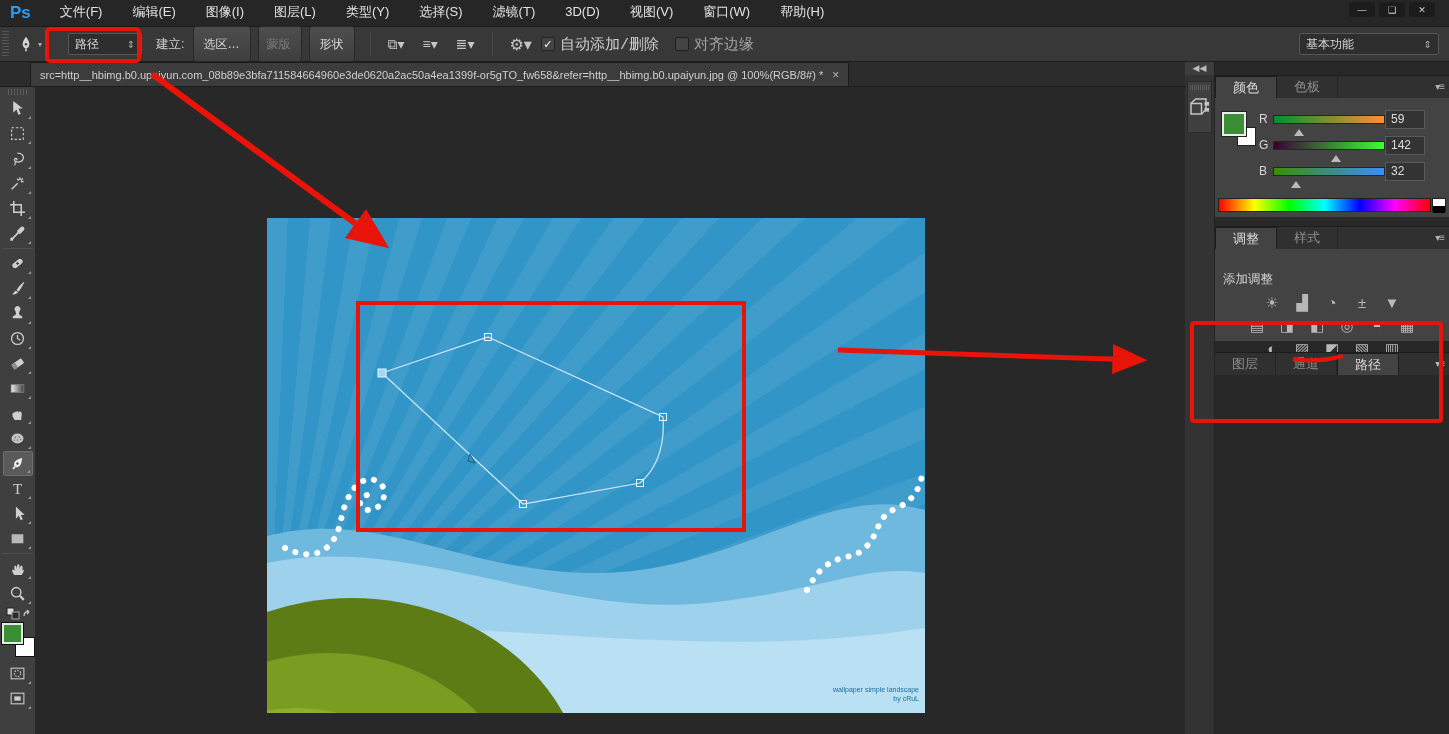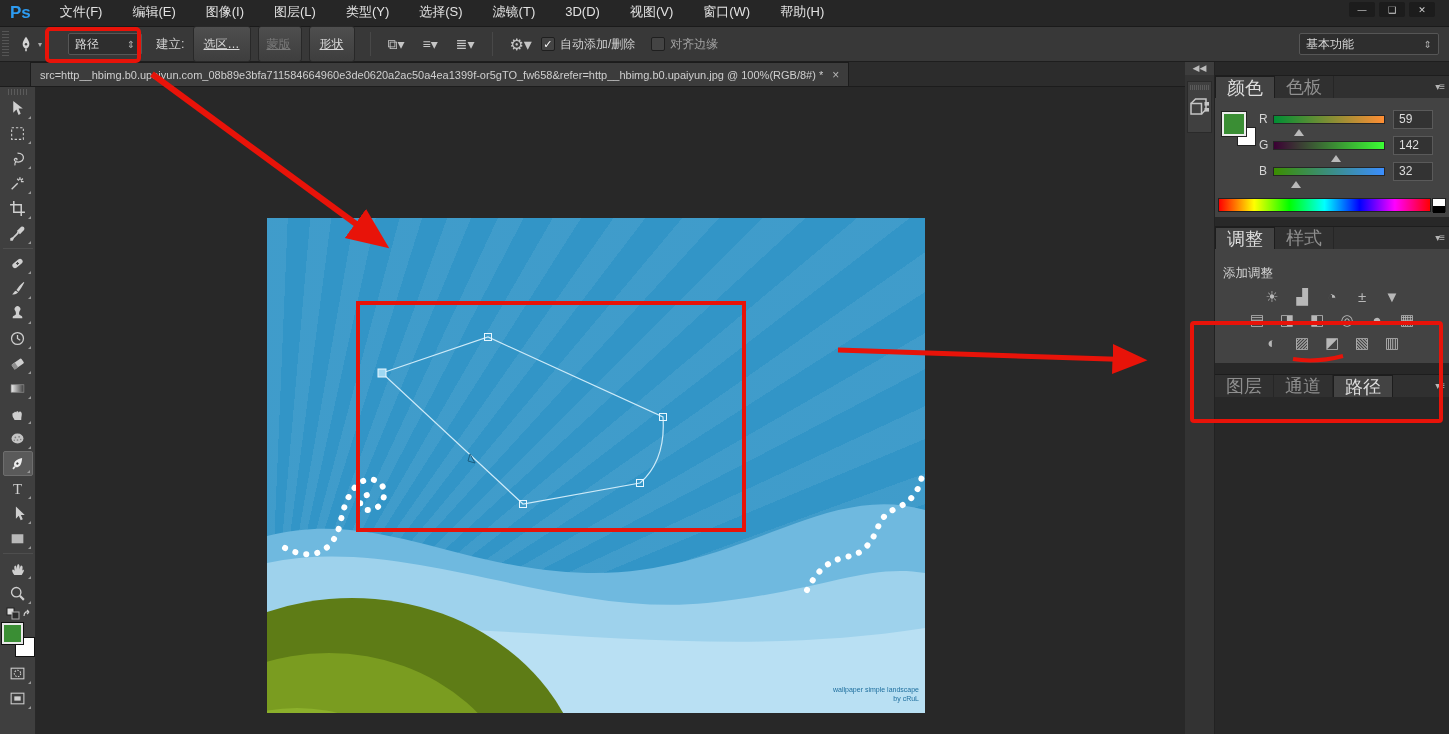--- a/index.html
+++ b/index.html
@@ -21,27 +21,27 @@
   .grip-v { width:7px; height:26px; margin:0 4px 0 2px;
     background:repeating-linear-gradient(to bottom,#555 0 1px,transparent 1px 3px); }
   .opt-sep { width:1px; height:24px; background:#2a2a2a; margin:0 8px; border-right:1px solid #484848; }
   .tool-preset { display:flex; align-items:center; gap:3px; padding:2px 4px; }
   .dropdown { background:#2e2e2e; border:1px solid #565656; border-radius:2px; height:22px;
     display:flex; align-items:center; justify-content:space-between; padding:0 6px; font-size:12px; color:#d8d8d8; }
   #mode-dropdown { width:74px; margin-left:22px; }
   .spin { font-size:10px; color:#aaa; }
   .opt-label { font-size:12.5px; margin:0 8px 0 14px; color:#d0d0d0; }
   .opt-btn { background:linear-gradient(#4e4e4e,#3e3e3e); border:1px solid #282828; border-radius:3px;
-    height:36px; padding:0 10px; font-size:12px; color:#d8d8d8; display:flex; align-items:center; margin-right:7px;text-decoration:underline; }
+    height:36px; padding:0 10px; font-size:12px; color:#d8d8d8; display:flex; align-items:center; margin-right:7px; }
   .opt-btn.disabled { color:#7b7b7b;padding-left:8px; }
   .icon-btn { font-size:14px; color:#c5c5c5; padding:0 9px; }
   .checkbox { width:14px; height:14px; background:#444; border:1px solid #1f1f1f; border-radius:2px;
     display:inline-flex; align-items:center; justify-content:center; font-size:11px; color:#fff; margin-right:5px; }
   .checkbox.empty { color:transparent; }
-  .chk-label { font-size:12px; margin-right:16px; }
+  .chk-label { font-size:15px; margin-right:16px;font-family:Liberation Mono, monospace; }
   .chk-label.dim { color:#a3a3a3; }
   #workspace-btn { position:absolute; right:10px; top:6px; width:140px; }
 
   
   #tabbar { position:absolute; left:0; top:62px; width:1185px; height:25px; background:#2c2c2c;
     border-bottom:1px solid #1c1c1c; display:flex; align-items:flex-end; }
   #doc-tab { margin-left:30px; height:24px; background:#3c3c3c; border:1px solid #1c1c1c; border-bottom:none;
     display:flex; align-items:center; padding:0 9px; color:#cfcfcf; font-size:11px; max-width:930px; white-space:nowrap; }
   #doc-tab .close { margin-left:9px; color:#b5b5b5; font-size:12px; }
 
@@ -74,46 +74,46 @@
     border-right:1px solid #222; }
   #collapse-btn { width:100%; height:13px; color:#bbb; font-size:9px; text-align:center; line-height:13px; background:#3d3d3d; }
   #mini-panel { margin:6px 2px; background:#404040; border:1px solid #2a2a2a; height:52px; padding-top:3px; }
   #mini-panel .grip-h { width:20px; height:5px; margin:0 auto 6px;
     background:repeating-linear-gradient(to right,#5b5b5b 0 1px,transparent 1px 2px); }
 
   
   #panels { position:absolute; left:1215px; top:62px; width:234px; height:672px; background:#282828; }
   .panel-tabs { height:23px; background:#303030; display:flex; align-items:flex-end; position:relative;
     border-top:1px solid #1d1d1d; }
-  .ptab { height:22px; padding:0 11px; font-size:18px; color:#8f8f8f; display:flex; align-items:center;
+  .ptab { height:22px; padding:0 17px; font-size:13px; color:#8f8f8f; display:flex; align-items:center;
     border-right:1px solid #262626; }
   .ptab.active { background:#434343; color:#dedede; border:1px solid #1d1d1d; border-bottom:none; }
   .panel-menu { position:absolute; right:5px; top:5px; color:#b5b5b5; font-size:10px; letter-spacing:-1px; }
   .panel-body { background:#434343; }
 
   
   #color-body { height:119px; position:relative; }
   #cp-fg { position:absolute; left:7px; top:14px; width:34px; height:34px; }
   #cp-fg .back { position:absolute; right:0; bottom:0; width:19px; height:19px; background:#fff; border:1px solid #222; }
   #cp-fg .front { position:absolute; left:0; top:0; width:24px; height:24px; background:#3a8e34; border:2px solid #ececec; outline:1px solid #222; }
   .ch-row { position:absolute; left:44px; width:184px; height:16px; display:flex; align-items:center; }
   .ch-label { width:14px; font-size:12px; color:#d5d5d5; }
   .ch-track { position:relative; width:112px; height:9px; border:1px solid #252525; }
   .ch-thumb { position:absolute; top:8px; width:0; height:0; border:5px solid transparent;
     border-bottom:7px solid #b9b9b9; transform:translateX(-5px); }
-  .ch-value { margin-left:8px; width:40px; height:19px; background:#333; border:1px solid #5a5a5a;
+  .ch-value { width:40px; height:19px; background:#333; border:1px solid #5a5a5a;
     font-size:12px; color:#ddd; display:flex; align-items:center; padding-left:5px; }
   #spectrum { position:absolute; left:3px; bottom:5px; width:213px; height:14px; border:1px solid #222;
     background:linear-gradient(to right,#f00,#ff0,#0f0,#0ff,#00f,#f0f,#f00); }
   #spectrum-ends { position:absolute; right:3px; bottom:5px; width:14px; height:14px; border:1px solid #222; }
   #spectrum-ends .w { width:100%; height:7px; background:#fff; }
   #spectrum-ends .b { width:100%; height:7px; background:#000; }
 
   
-  #adj-body { height:114px; padding:14px 6px; }
+  #adj-body { height:92px; padding:20px 6px; }
   #add-adj-label { font-size:12.5px; color:#d5d5d5; margin:2px 0 6px 2px; }
   .adj-row { display:flex; justify-content:center; gap:10px; margin-bottom:5px; }
   .adj-icon { width:20px; height:18px; color:#b8b8b8; font-size:15px; line-height:18px; text-align:center; }
 
   
   #paths-gap { height:11px; background:#282828; }
   #paths-body { height:64px; }
   #workpath-row { height:30px; background:#8e9db3; border-top:1px solid #5c666f; border-bottom:1px solid #5c666f;
     display:flex; align-items:center; }
   #workpath-thumb { width:26px; height:26px; background:#cbcbcb; border:1px solid #222; margin:0 10px 0 4px;

